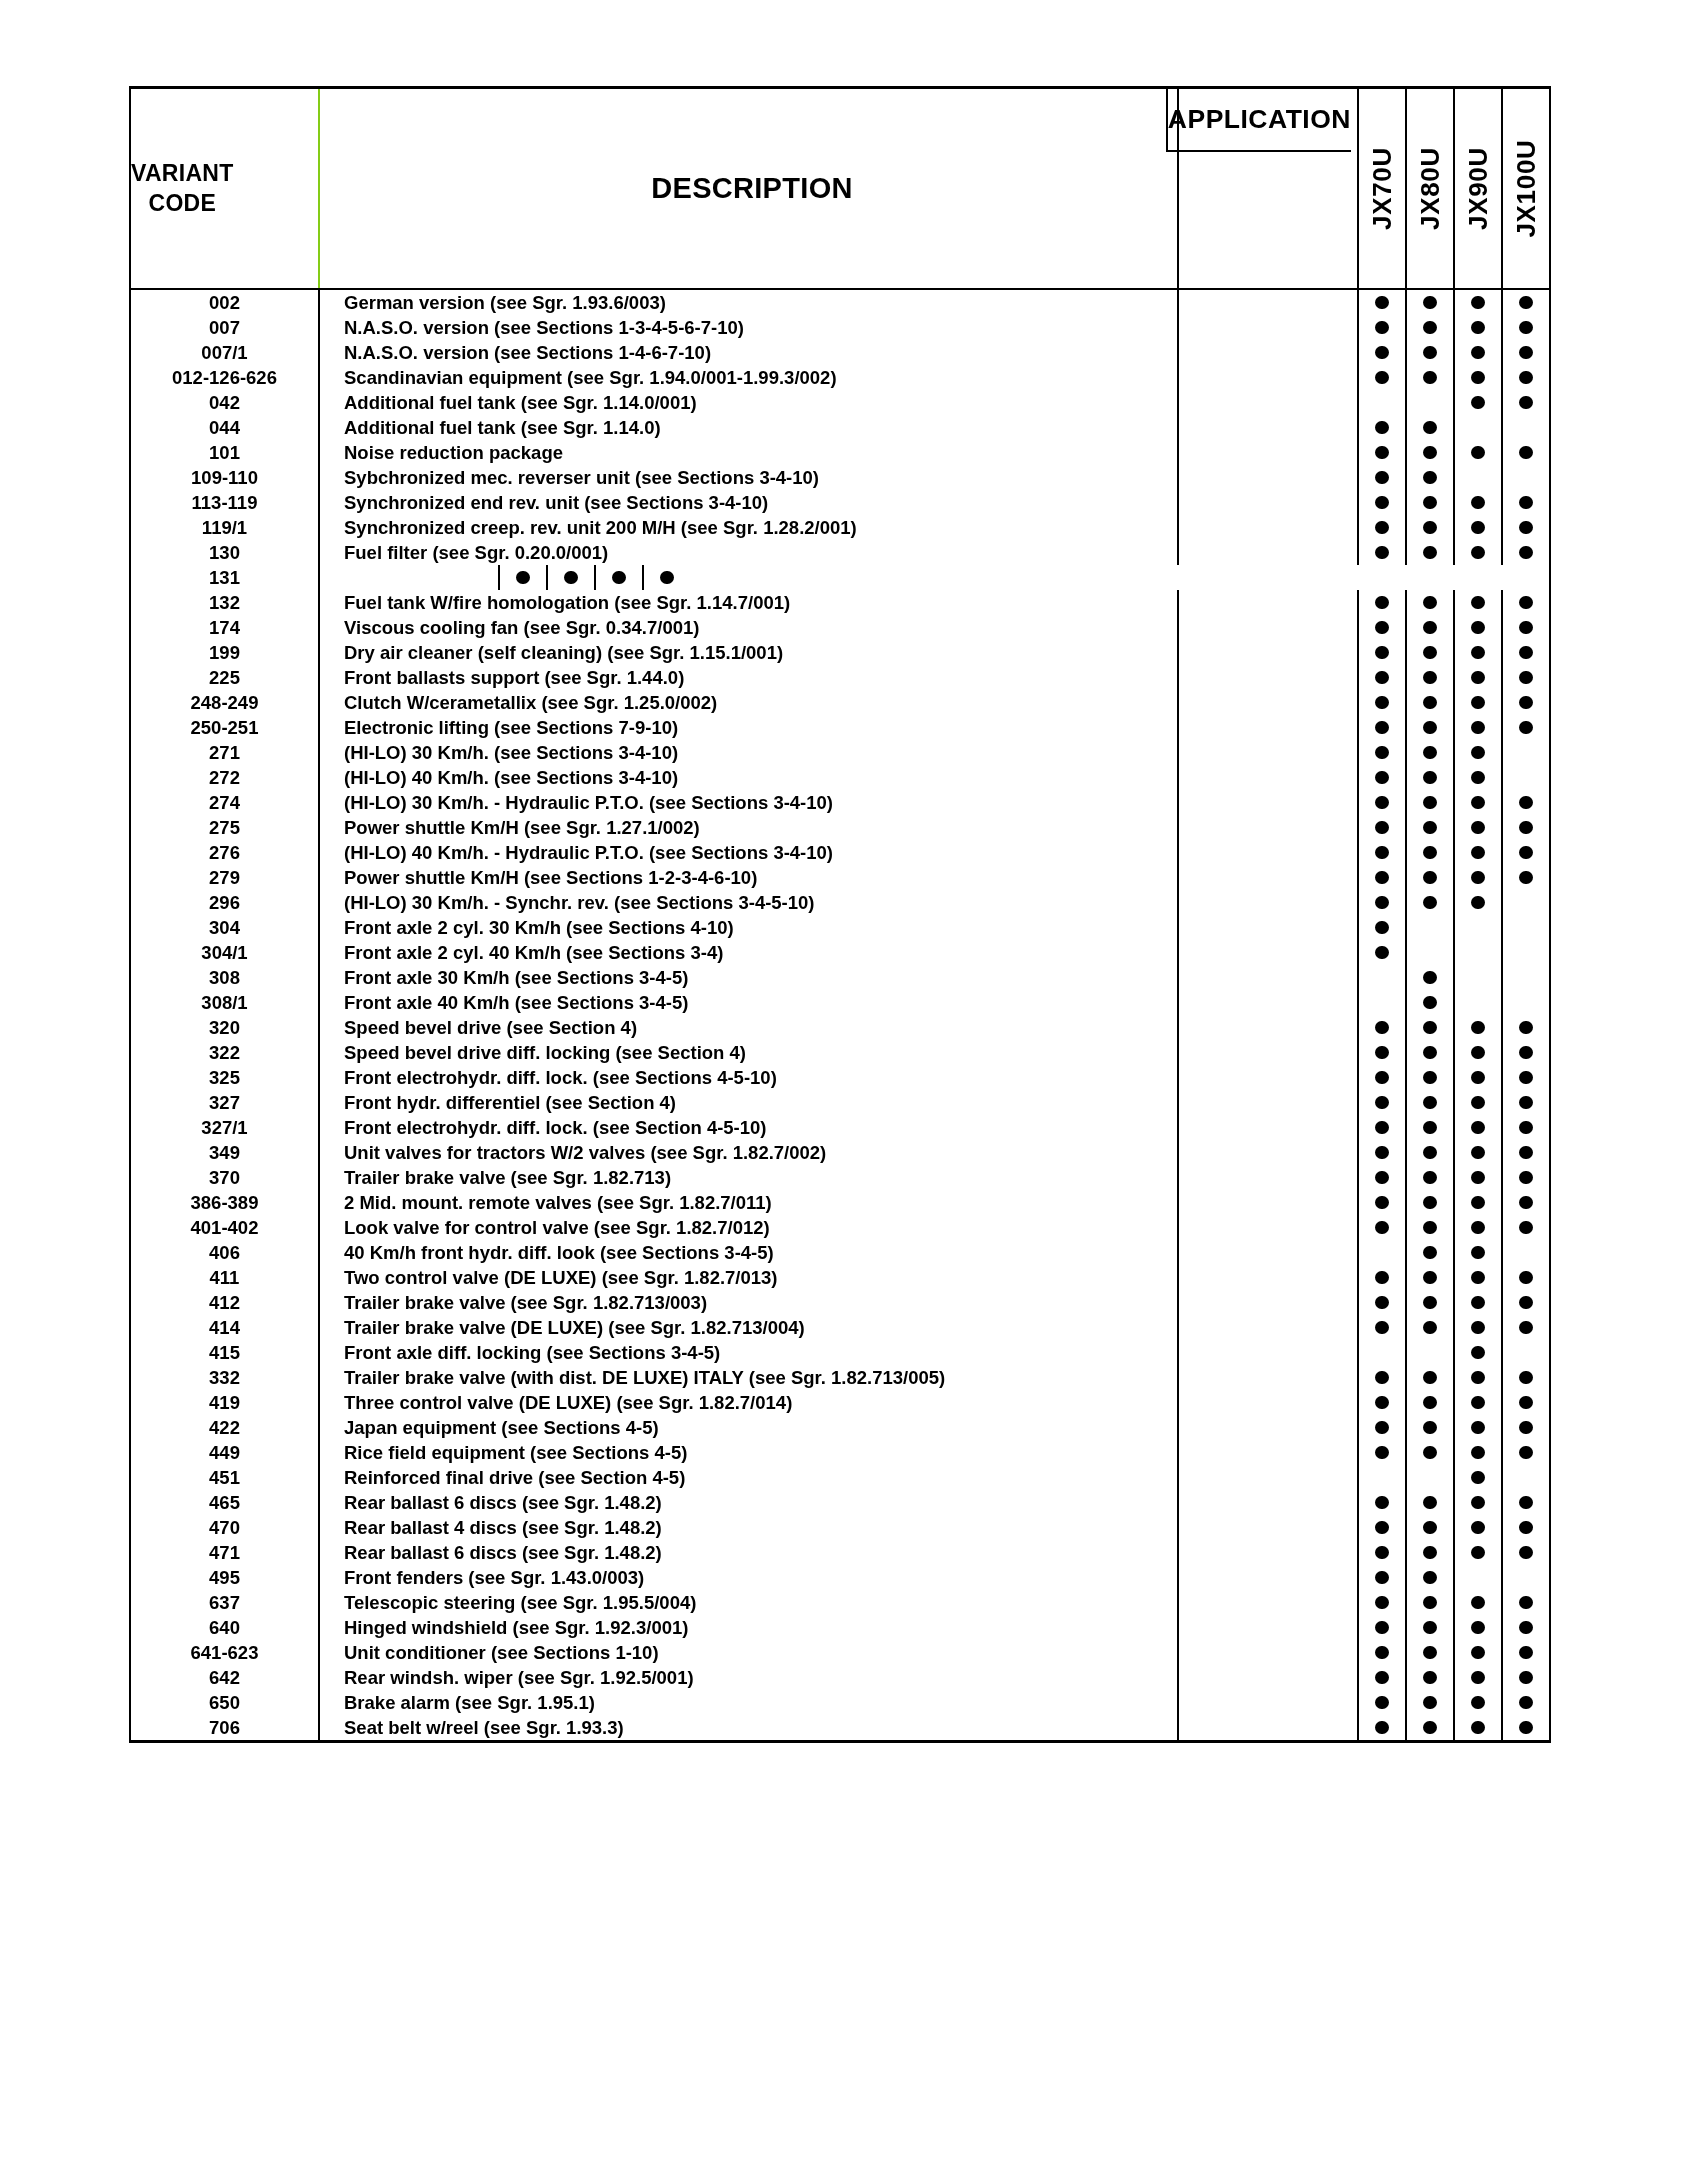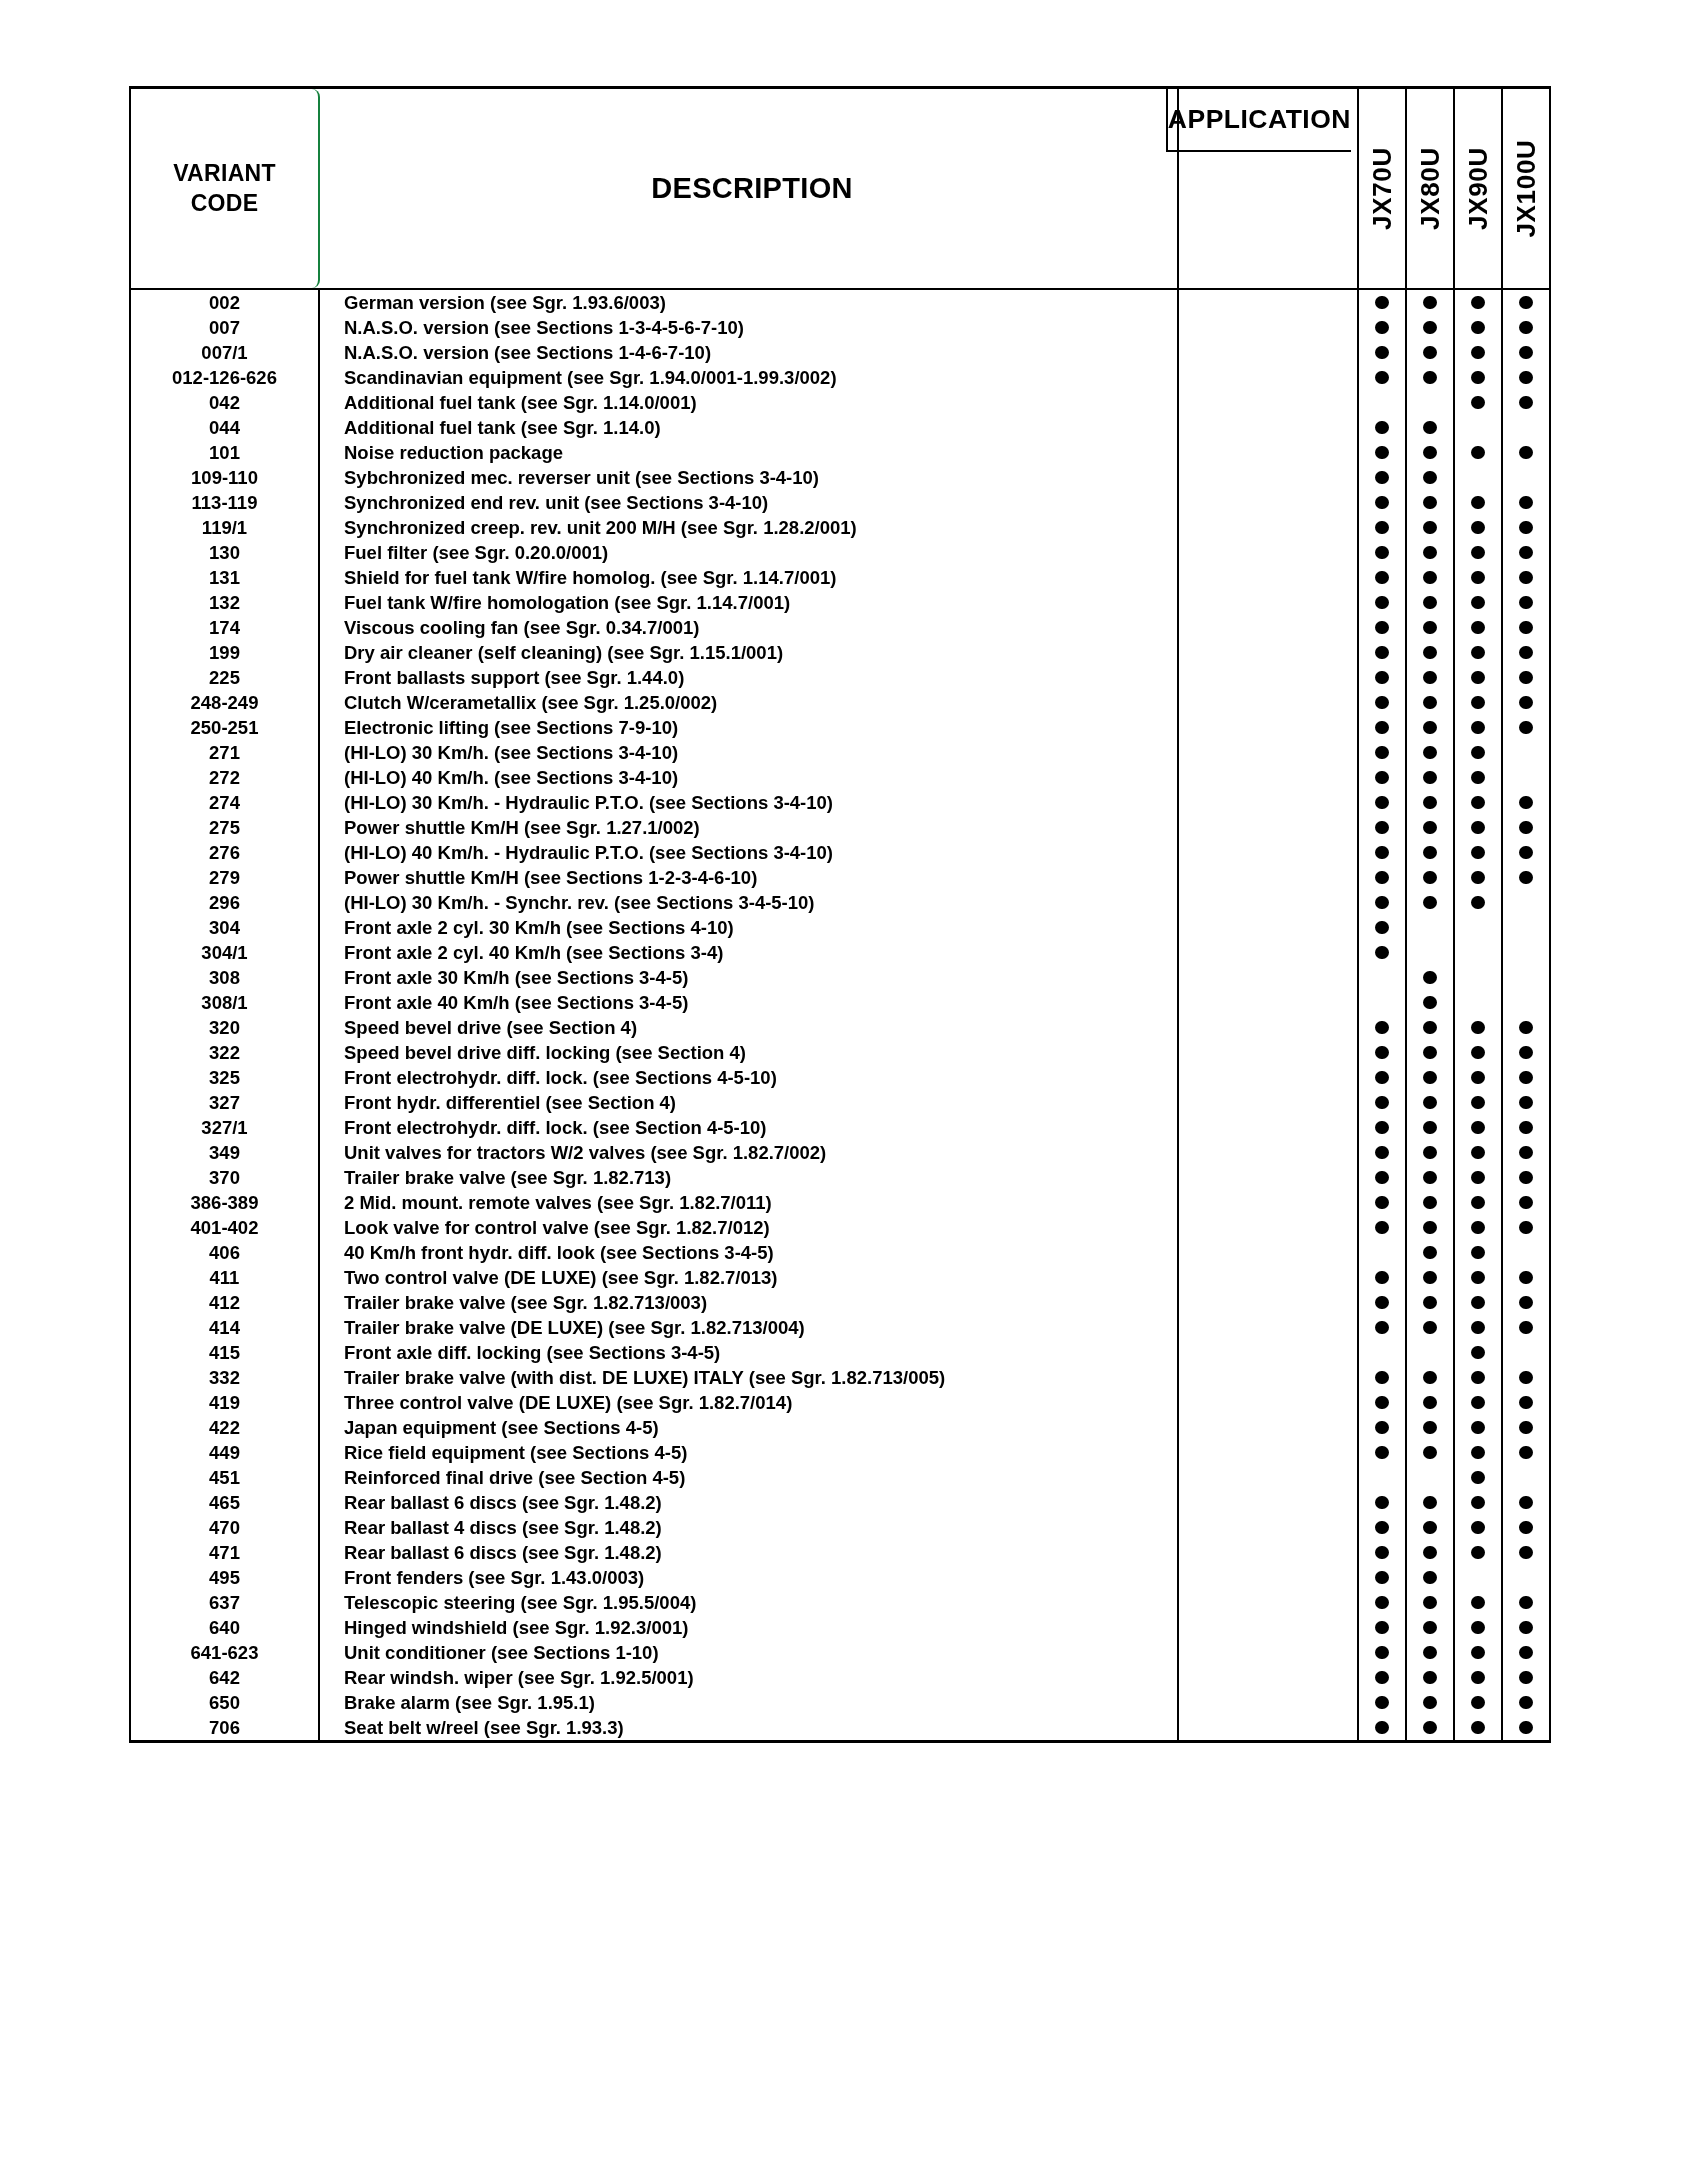--- a/index.html
+++ b/index.html
@@ -29,31 +29,29 @@
     width: 100%;
     border-top: 3.3px solid #000;
     border-left: 2px solid #000;
     border-right: 2px solid #000;
     box-sizing: border-box;
     height: 202px;
   }
   .hdr-code {
     width: 189px;
     flex: 0 0 189px;
-    border-right: 2px solid #15803d;
+    border-right: 2px solid #84cc16;
     display: flex;
     align-items: center;
-    justify-content: center;
     text-align: center;
     font-weight: bold;
     font-size: 23px;
     letter-spacing: 0.3px;
     line-height: 1.28;
     box-sizing: border-box;
-    border-radius: 8px;
   }
   .hdr-desc {
     flex: 1 1 auto;
     border-right: 2px solid #000;
     display: flex;
     align-items: center;
     justify-content: center;
     font-weight: bold;
     font-size: 29px;
     letter-spacing: 0.3px;
@@ -409,21 +407,20 @@
           <div class="cell-model">
             <span class="dot"></span>
           </div>
           <div class="cell-model">
             <span class="dot"></span>
           </div>
         </div>
       </div>
       <div class="row">
         <div class="cell-code">131</div>
-        <div class="cell-desc">Shield for fuel tank W/fire homolog. (see Sgr. 1.14.7/001)</div>
         <div class="cell-apps">
           <div class="cell-spacer"></div>
           <div class="cell-model">
             <span class="dot"></span>
           </div>
           <div class="cell-model">
             <span class="dot"></span>
           </div>
           <div class="cell-model">
             <span class="dot"></span>

